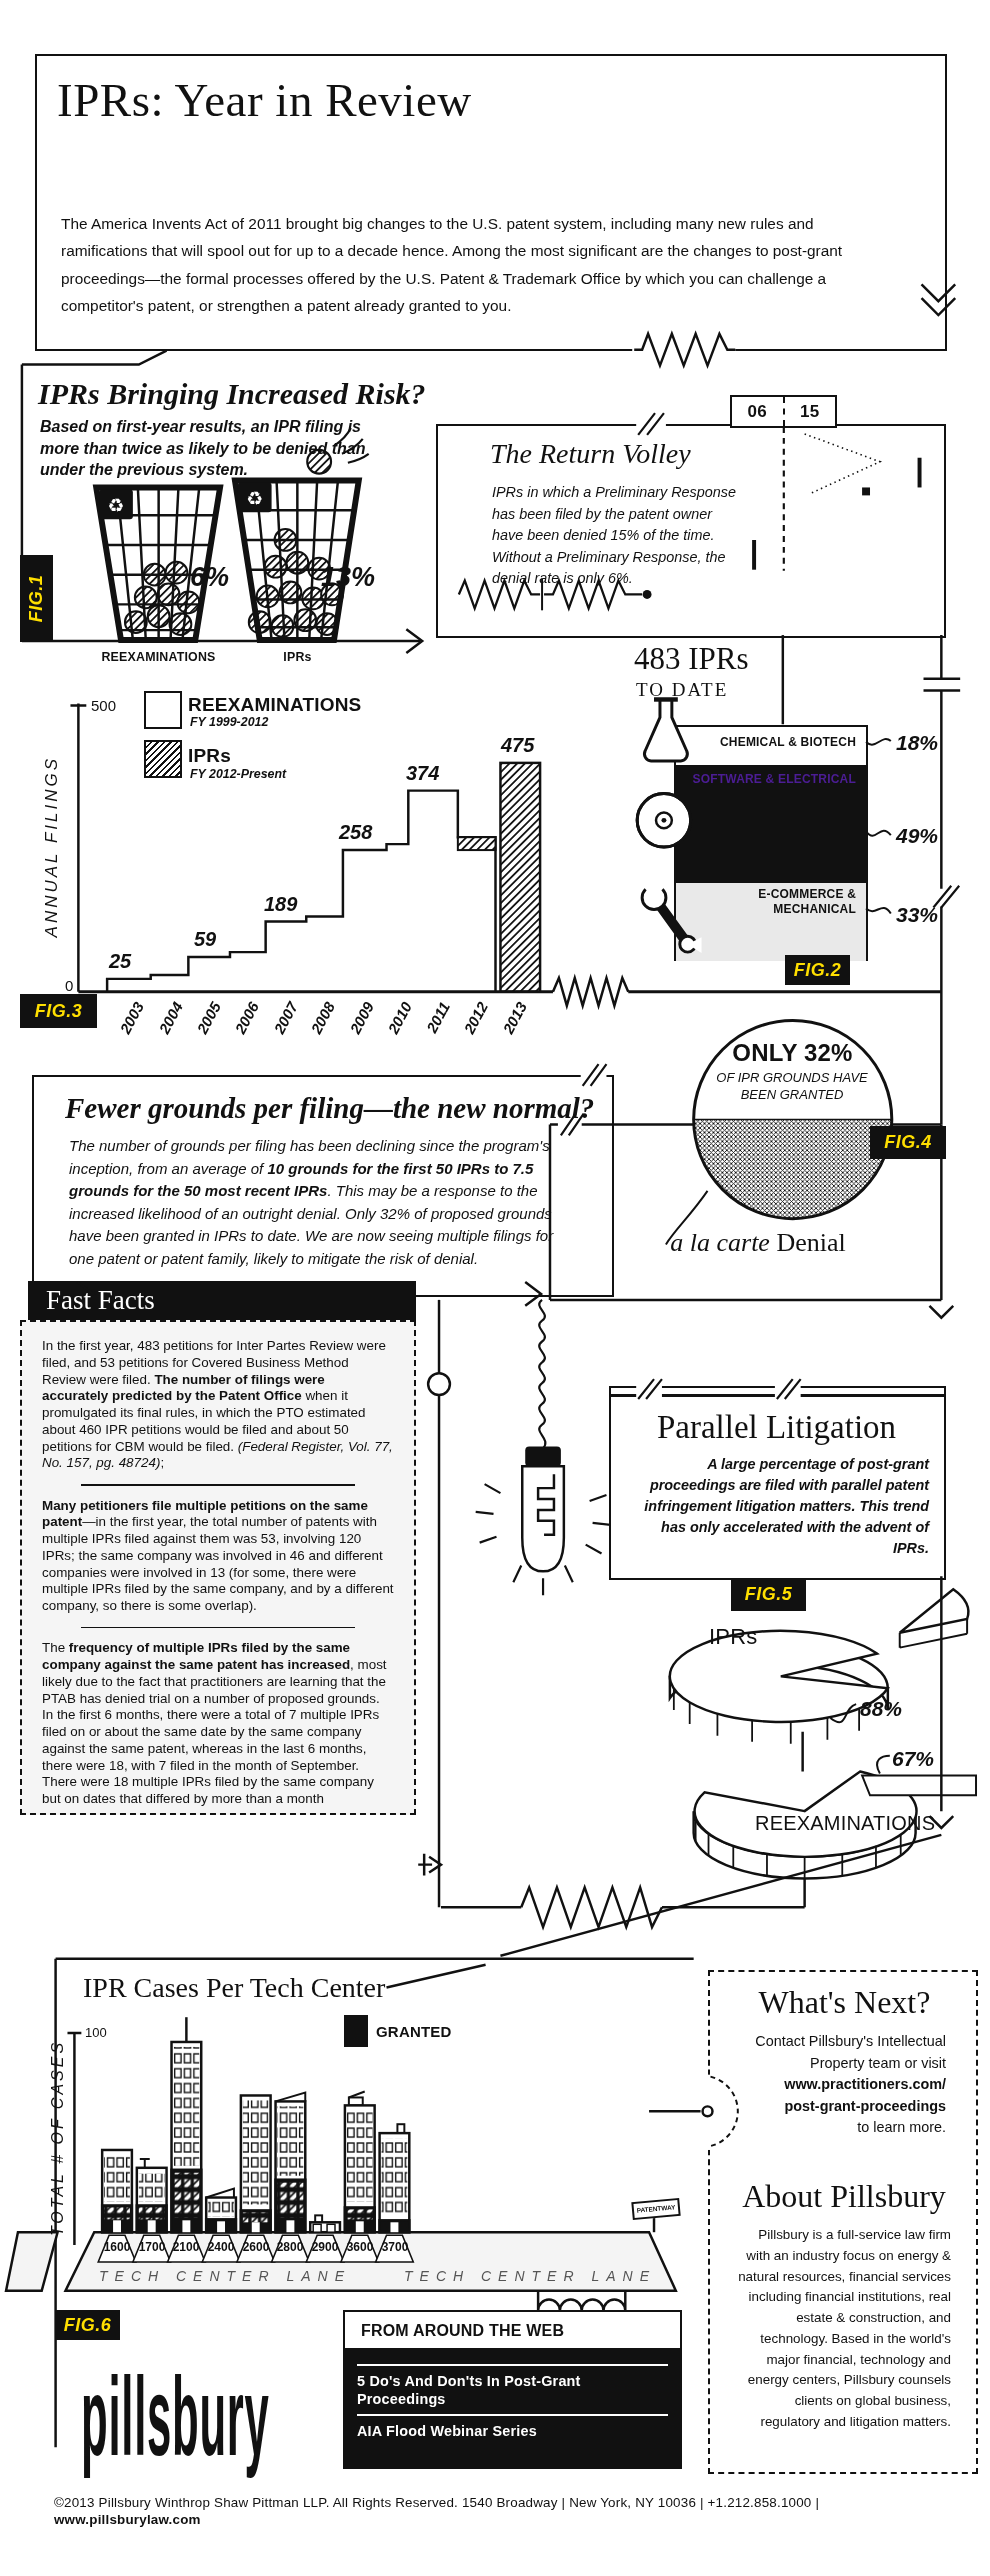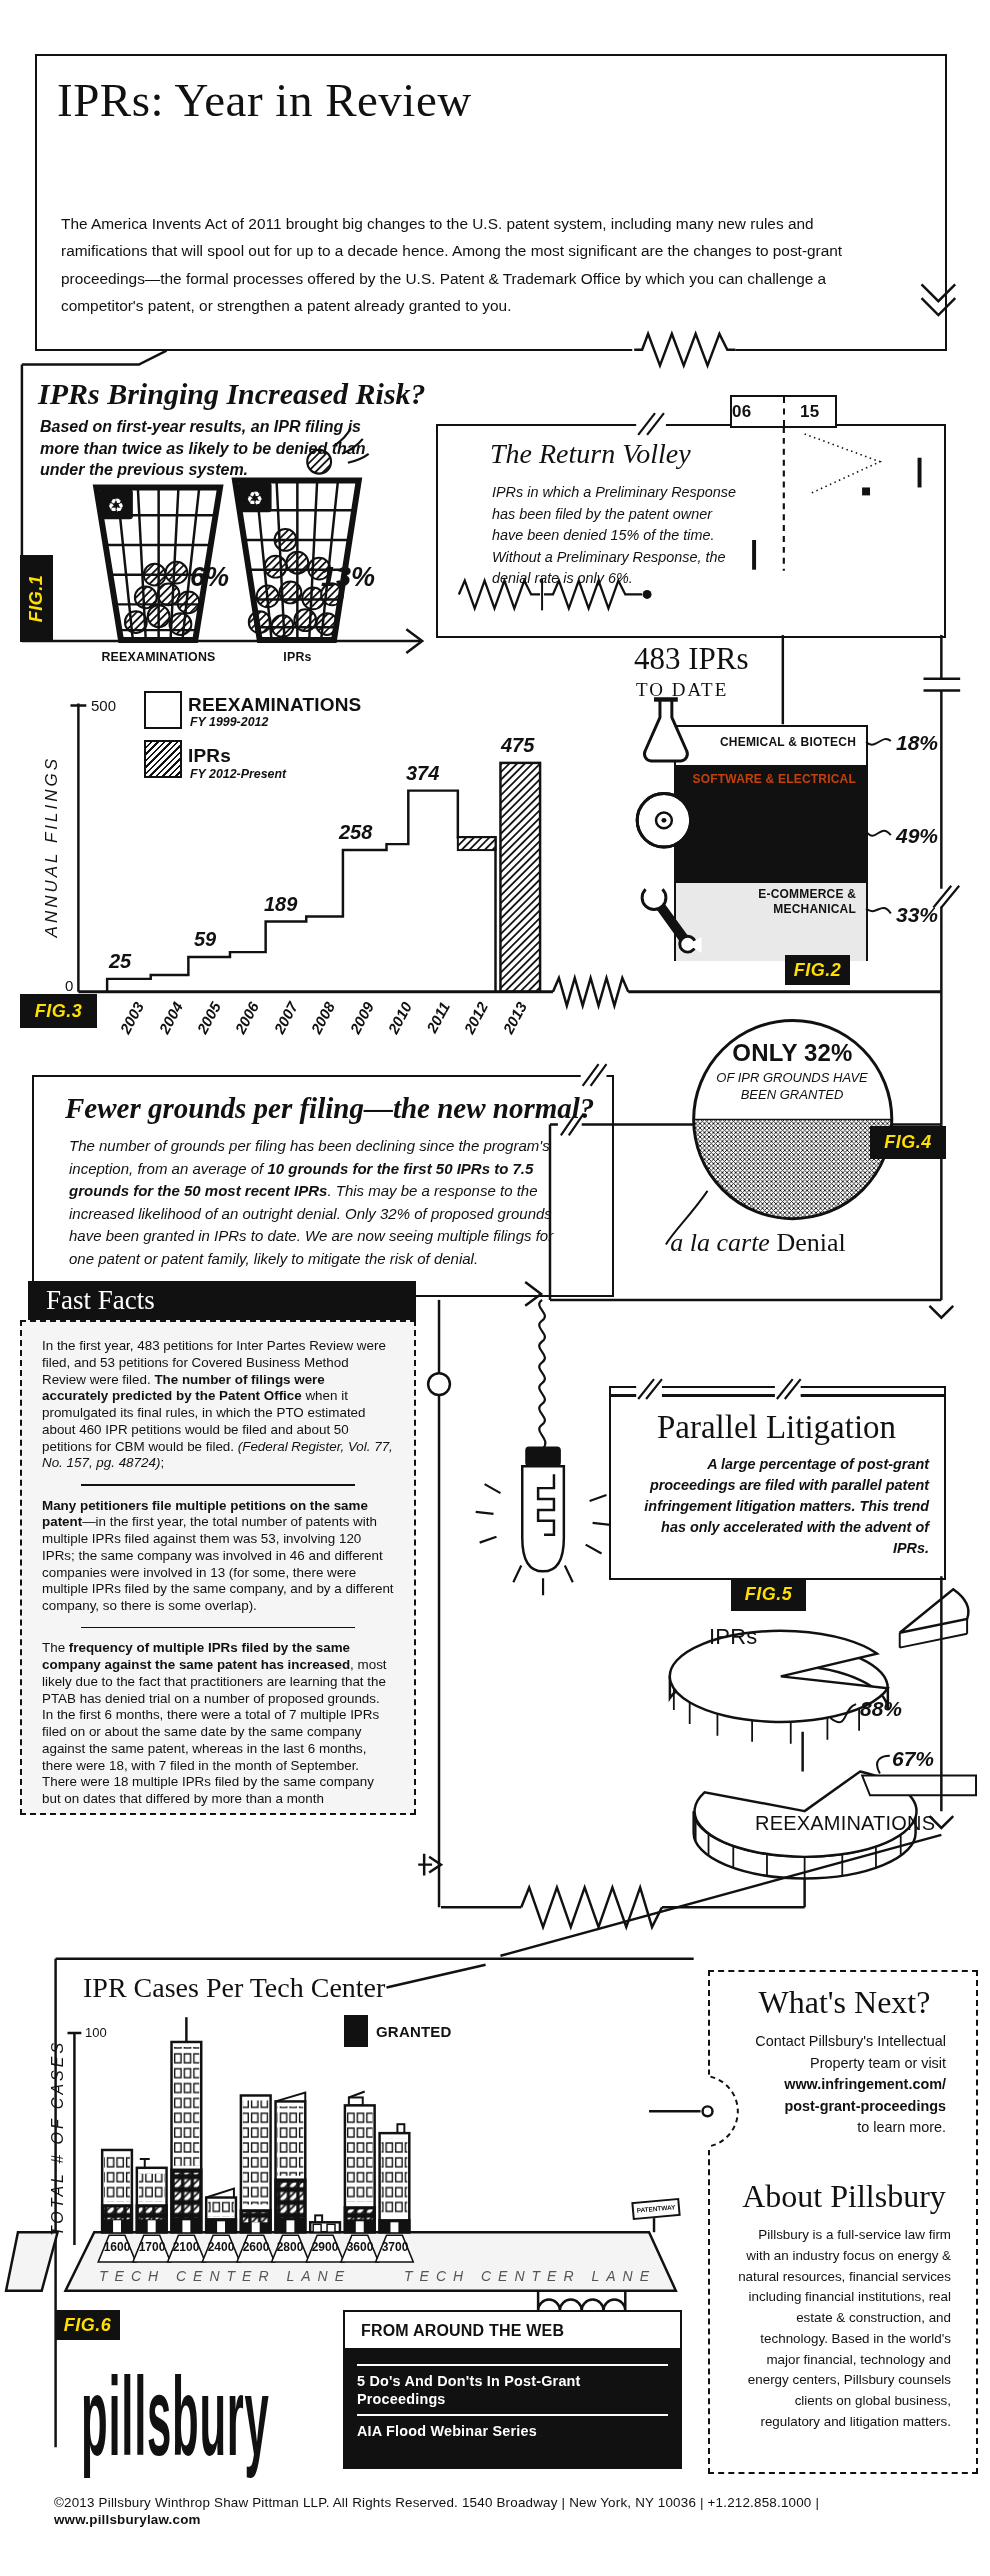--- a/index.html
+++ b/index.html
@@ -20,21 +20,21 @@
   .cond{letter-spacing:0.2px}
 </style>
 </head>
 <body>
 
 <div class="canvas">
 
   <div class="abs box" style="left:35px;top:54px;width:908px;height:293px;border-width:2.5px"></div>
   <div class="abs box" style="left:436px;top:424px;width:506px;height:210px;border-width:2.5px"></div>
   <div class="abs box" style="left:730px;top:395px;width:103px;height:29px;border-width:2.5px;z-index:6;display:flex">
-    <span class="txt b cond" style="flex:1;font-size:17px;padding-top:4px">06</span>
+    <span class="txt b cond" style="flex:1;text-align:center;font-size:17px;padding-top:4px">06</span>
     <span style="border-left:2px dashed #111"></span>
     <span class="txt b cond" style="flex:1;text-align:center;font-size:17px;padding-top:4px">15</span>
   </div>
 
   <div class="abs" style="left:674px;top:725px;width:190px;height:232px;border:2.5px solid #111;z-index:1">
     <div style="height:38px;background:#fff;border-bottom:2px solid #111"></div>
     <div style="height:114px;background:#111"></div>
     <div style="height:78px;background:#e9e9e9;border-top:2px solid #111"></div>
   </div>
 
@@ -409,21 +409,21 @@
   <div class="abs txt b i" style="left:321px;top:561px;font-size:27px">13%</div>
   <div class="abs txt b ctr cond" style="left:94px;top:650px;width:129px;font-size:12.4px">REEXAMINATIONS</div>
   <div class="abs txt b ctr cond" style="left:248px;top:650px;width:99px;font-size:12.4px">IPRs</div>
 
   <div class="abs txt serif i" style="left:490px;top:436px;font-size:28px">The Return Volley</div>
   <div class="abs txt i" style="left:492px;top:482px;width:250px;font-size:14.4px;line-height:1.5;font-weight:500">IPRs in which a Preliminary Response has been filed by the patent owner have been denied 15% of the time. Without a Preliminary Response, the denial rate is only 6%.</div>
 
   <div class="abs txt serif" style="left:634px;top:640px;font-size:31px">483 IPRs</div>
   <div class="abs txt serif" style="left:636px;top:678px;font-size:19px;letter-spacing:2px">TO DATE</div>
   <div class="abs txt b rt cond" style="left:684px;top:735px;width:172px;font-size:12px">CHEMICAL  &amp;  BIOTECH</div>
-  <div class="abs txt b rt cond" style="left:684px;top:772px;width:172px;font-size:12px;color:#c2410c">SOFTWARE  &amp;  ELECTRICAL</div>
+  <div class="abs txt b rt cond" style="left:684px;top:772px;width:172px;font-size:12px;color:#4c1d95">SOFTWARE  &amp;  ELECTRICAL</div>
   <div class="abs txt b rt cond" style="left:684px;top:887px;width:172px;font-size:12px">E-COMMERCE  &amp;  MECHANICAL</div>
   <div class="abs txt b i" style="left:896px;top:730px;font-size:21px">18%</div>
   <div class="abs txt b i" style="left:896px;top:823px;font-size:21px">49%</div>
   <div class="abs txt b i" style="left:896px;top:902px;font-size:21px">33%</div>
 
   <div class="abs txt b cond" style="left:188px;top:693px;font-size:19px">REEXAMINATIONS</div>
   <div class="abs txt i" style="left:190px;top:715px;font-size:12.4px;font-weight:600">FY 1999-2012</div>
   <div class="abs txt b cond" style="left:188px;top:744px;font-size:19px">IPRs</div>
   <div class="abs txt i" style="left:190px;top:767px;font-size:12.4px;font-weight:600">FY 2012-Present</div>
   <div class="abs txt" style="left:91px;top:697px;font-size:15px">500</div>
@@ -475,21 +475,21 @@
   <div class="abs txt b ctr" style="left:236px;top:2240px;width:40px;font-size:12px">2600</div>
   <div class="abs txt b ctr" style="left:270px;top:2240px;width:40px;font-size:12px">2800</div>
   <div class="abs txt b ctr" style="left:305px;top:2240px;width:40px;font-size:12px">2900</div>
   <div class="abs txt b ctr" style="left:340px;top:2240px;width:40px;font-size:12px">3600</div>
   <div class="abs txt b ctr" style="left:375px;top:2240px;width:40px;font-size:12px">3700</div>
   <div class="abs txt i" style="left:99px;top:2268px;font-size:14px;letter-spacing:7px;color:#555">TECH CENTER LANE</div>
   <div class="abs txt i" style="left:404px;top:2268px;font-size:14px;letter-spacing:7px;color:#555">TECH CENTER LANE</div>
   <div class="abs txt b ctr" style="left:632px;top:2200px;width:44px;height:14px;border:2px solid #111;background:#fff;font-size:6.4px;transform:rotate(-5deg);z-index:4;line-height:13px">PATENTWAY</div>
 
   <div class="abs txt serif ctr" style="left:733px;top:1982px;width:223px;font-size:32px">What's Next?</div>
-  <div class="abs txt rt" style="left:733px;top:2031px;width:213px;font-size:14.4px;line-height:1.5"><span>Contact Pillsbury's Intellectual</span><br><span>Property team or visit</span><br><span class="b">www.infringement.com/</span><br><span class="b">post-grant-proceedings</span><br><span>to learn more.</span></div>
+  <div class="abs txt rt" style="left:733px;top:2031px;width:213px;font-size:14.4px;line-height:1.5"><span>Contact Pillsbury's Intellectual</span><br><span>Property team or visit</span><br><span class="b">www.practitioners.com/</span><br><span class="b">post-grant-proceedings</span><br><span>to learn more.</span></div>
   <div class="abs txt serif ctr" style="left:721px;top:2176px;width:246px;font-size:32px">About Pillsbury</div>
   <div class="abs txt rt" style="left:733px;top:2225px;width:218px;font-size:13.4px;line-height:1.55">Pillsbury is a full-service law firm with an industry focus on energy &amp; natural resources, financial services including financial institutions, real estate &amp; construction, and technology. Based in the world's major financial, technology and energy centers, Pillsbury counsels clients on global business, regulatory and litigation matters.</div>
 
   <div class="abs txt b" style="left:81px;top:2350px;font-size:59px;letter-spacing:1px;transform:scale(0.74,1.88);transform-origin:0 0">pillsbury</div>
 
   <div class="abs txt cond" style="left:54px;top:2495px;width:892px;font-size:13.4px"><span>©2013 Pillsbury Winthrop Shaw Pittman LLP. All Rights Reserved. 1540 Broadway | New York, NY 10036 | +1.212.858.1000 | </span><span class="b">www.pillsburylaw.com</span></div>
 
 </div>
 
 

